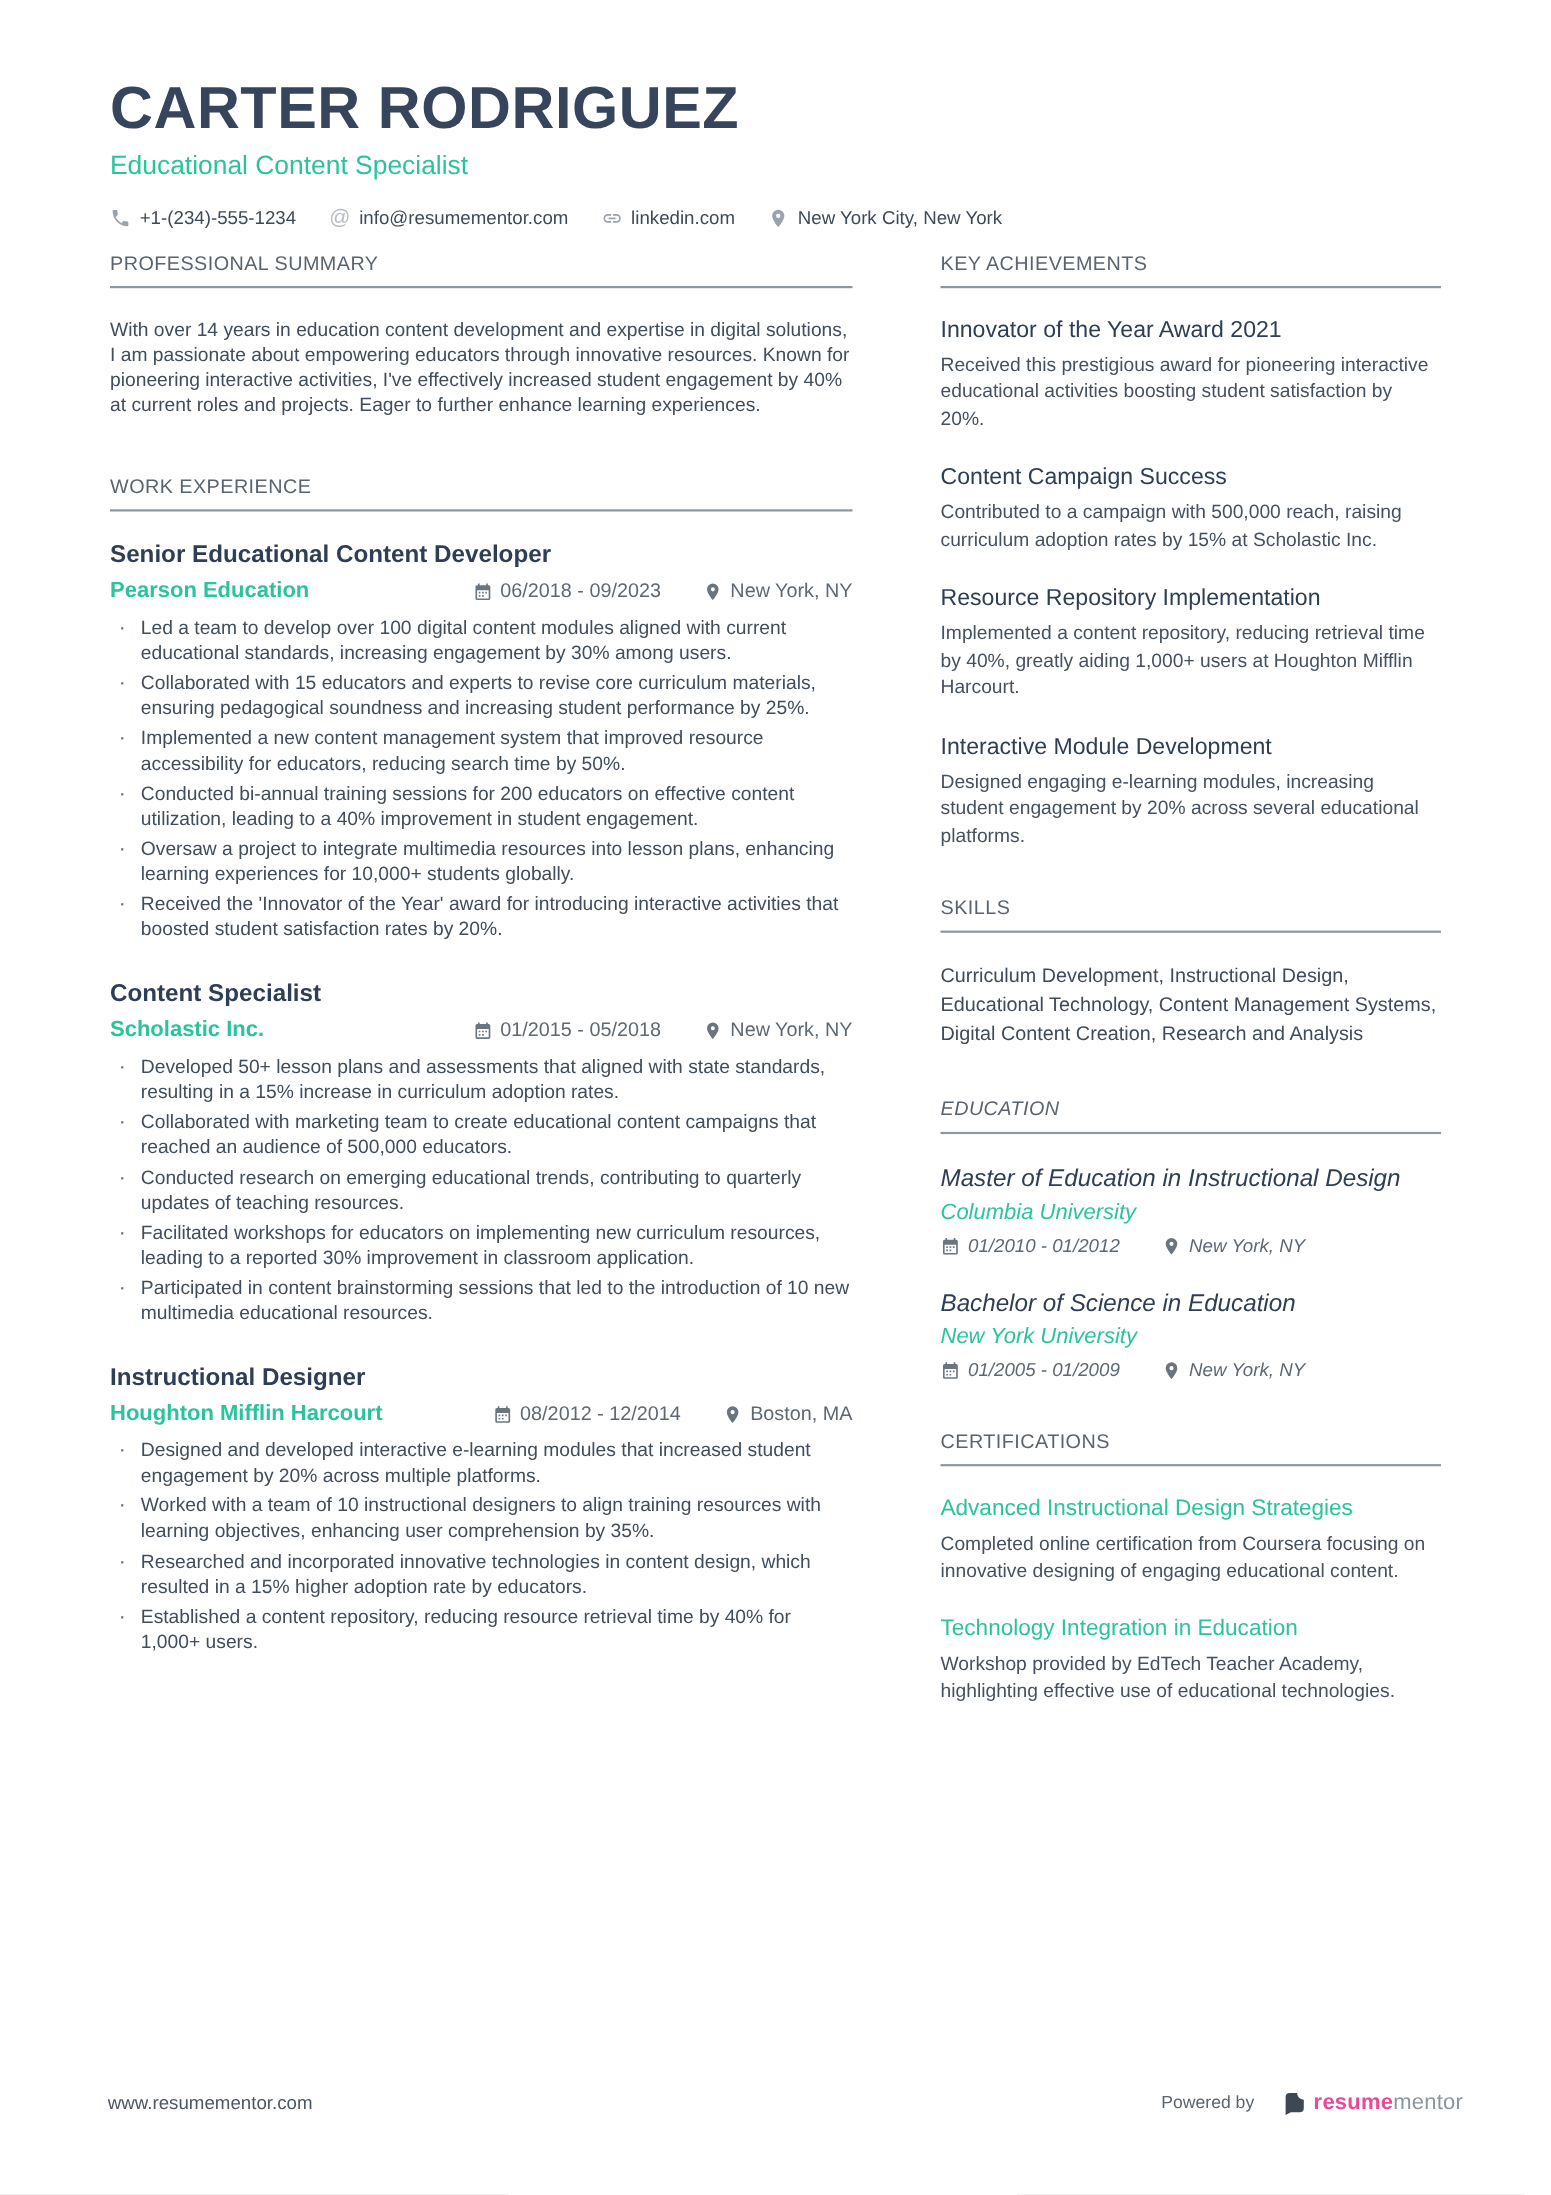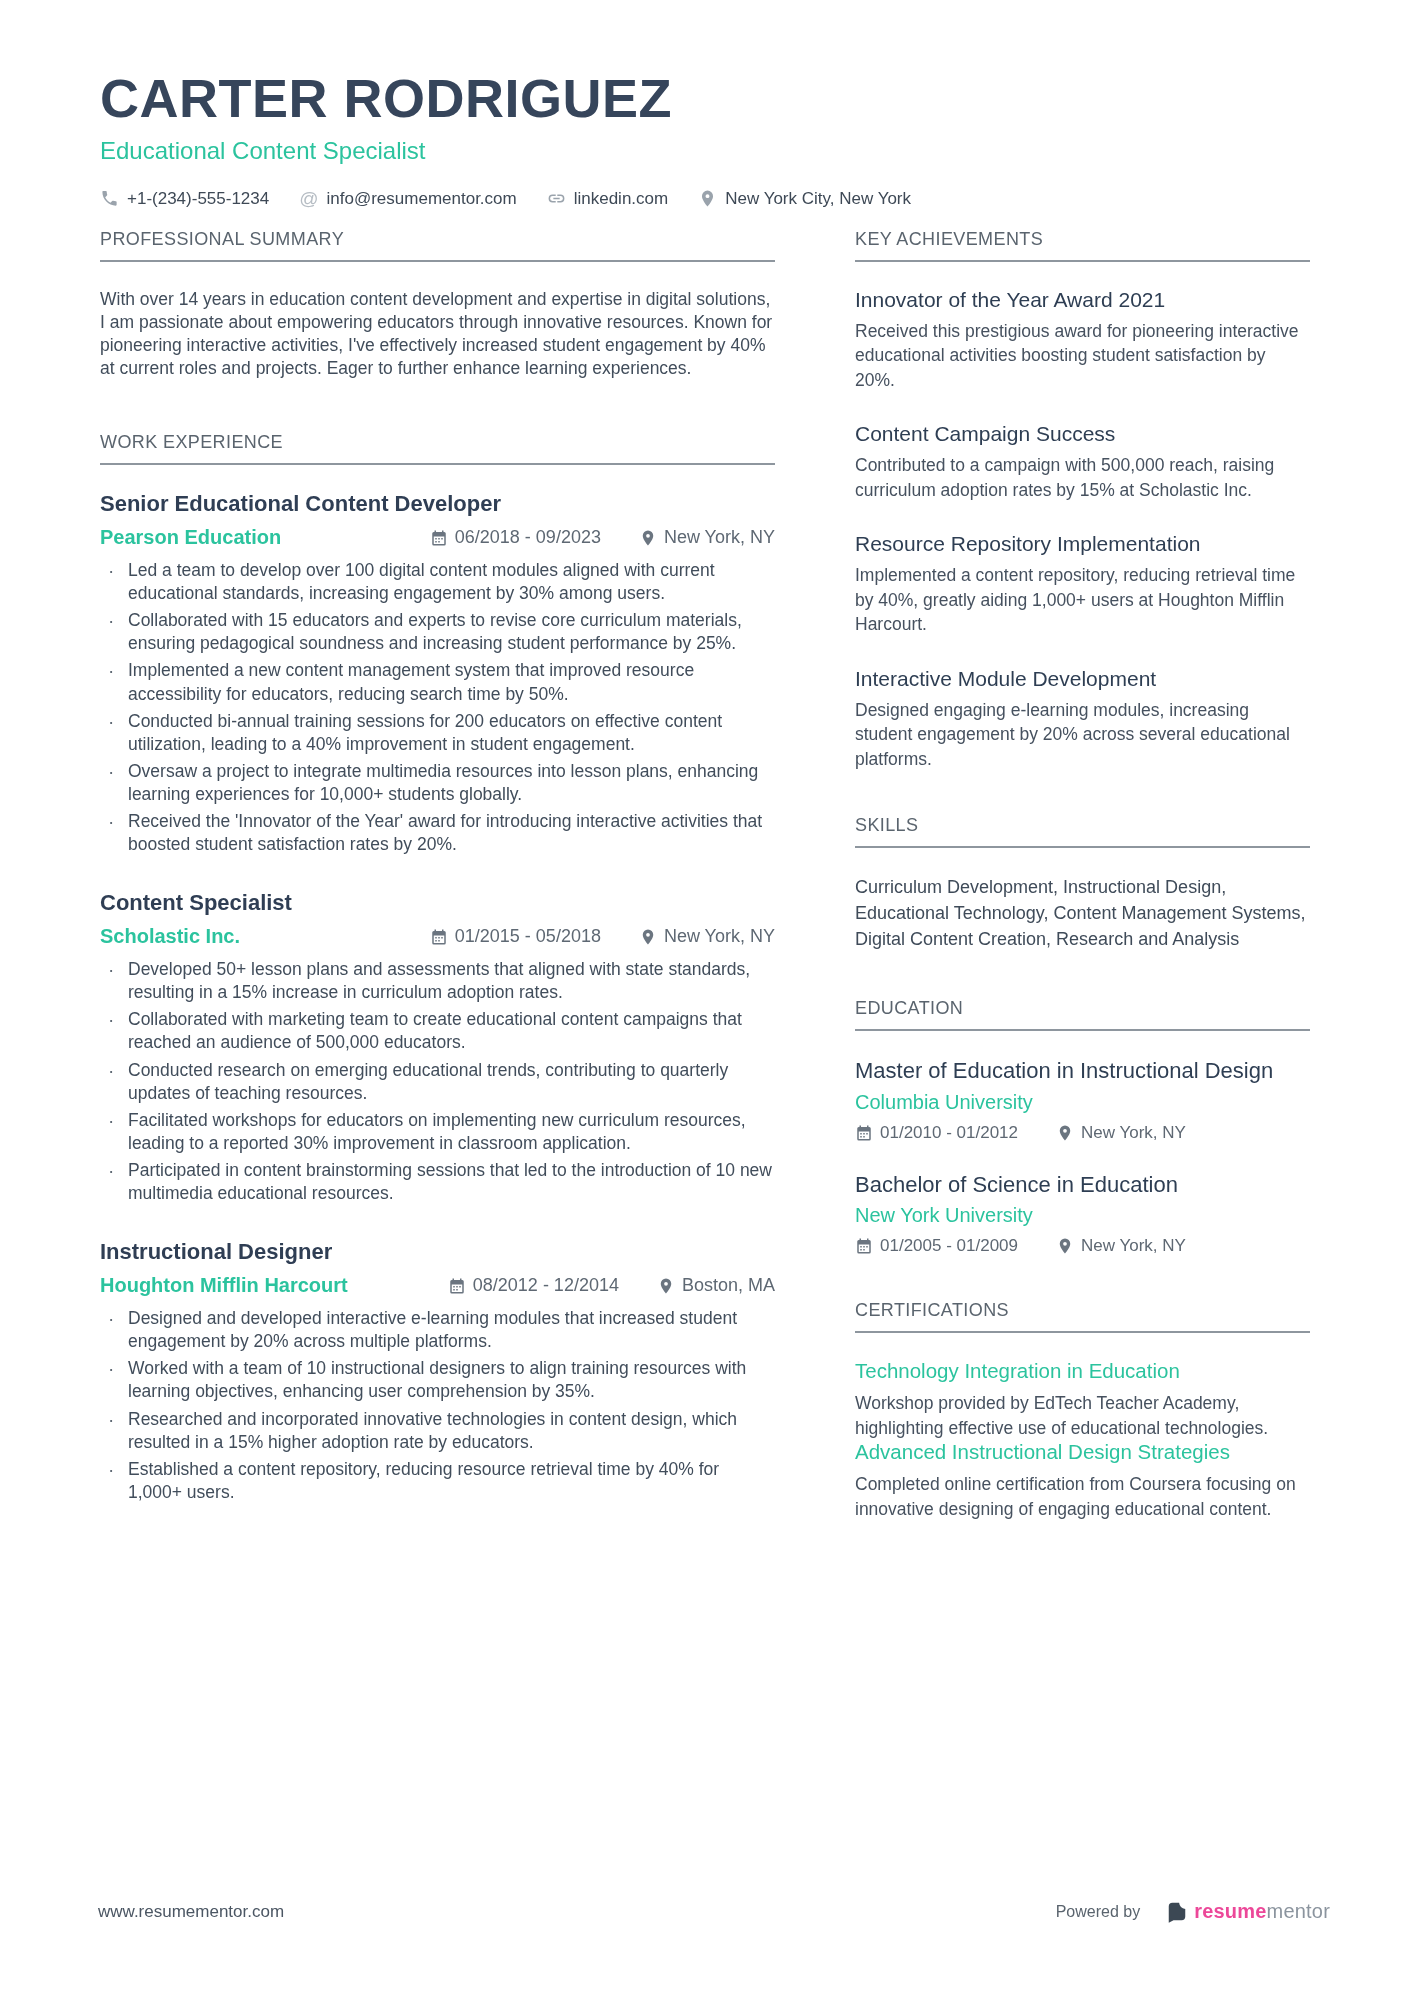--- a/index.html
+++ b/index.html
@@ -244,21 +244,21 @@
             <div class="ach-title">Interactive Module Development</div>
             <div class="ach-text">Designed engaging e-learning modules, increasing student engagement by 20% across several educational platforms.</div>
           </div>
         </div>
 
         <div class="section" style="margin-bottom:46px;">
           <div class="section-heading">SKILLS</div>
           <p class="skills-text">Curriculum Development, Instructional Design, Educational Technology, Content Management Systems, Digital Content Creation, Research and Analysis</p>
         </div>
 
-        <div class="section" style="margin-bottom:44px;">
+        <div class="section" style="margin-bottom:44px;font-style:italic;">
           <div class="section-heading">EDUCATION</div>
 
           <div class="edu-item">
             <div class="edu-degree">Master of Education in Instructional Design</div>
             <div class="edu-school">Columbia University</div>
             <div class="edu-meta">
               <svg class="micon" viewBox="0 0 24 24">
                   <path d="M19 4h-1V2h-2v2H8V2H6v2H5a2 2 0 0 0-2 2v14a2 2 0 0 0 2 2h14a2 2 0 0 0 2-2V6a2 2 0 0 0-2-2zm0 16H5V10h14v10zM9 12H7v2h2v-2zm4 0h-2v2h2v-2zm4 0h-2v2h2v-2zm-8 4H7v2h2v-2zm4 0h-2v2h2v-2z"></path>
                 </svg>
               <span>01/2010 - 01/2012</span>
@@ -282,27 +282,27 @@
               <svg class="micon" viewBox="0 0 24 24">
                   <path d="M12 2a7 7 0 0 0-7 7c0 5.25 7 13 7 13s7-7.75 7-13a7 7 0 0 0-7-7zm0 9.5A2.5 2.5 0 1 1 12 6.5a2.5 2.5 0 0 1 0 5z"></path>
                 </svg>
               <span>New York, NY</span>
             </div>
           </div>
         </div>
 
         <div class="section">
           <div class="section-heading">CERTIFICATIONS</div>
+          <div class="cert-item">
+            <div class="cert-title">Advanced Instructional Design Strategies</div>
+            <div class="cert-text">Completed online certification from Coursera focusing on innovative designing of engaging educational content.</div>
+          </div>
           <div class="cert-item" style="margin-bottom:0;">
             <div class="cert-title">Technology Integration in Education</div>
             <div class="cert-text">Workshop provided by EdTech Teacher Academy, highlighting effective use of educational technologies.</div>
-          </div>
-          <div class="cert-item">
-            <div class="cert-title">Advanced Instructional Design Strategies</div>
-            <div class="cert-text">Completed online certification from Coursera focusing on innovative designing of engaging educational content.</div>
           </div>
         </div>
 
       </div>
     </div>
   </div>
 
   <div class="footer">
     <span>www.resumementor.com</span>
     <div class="footer-right">

